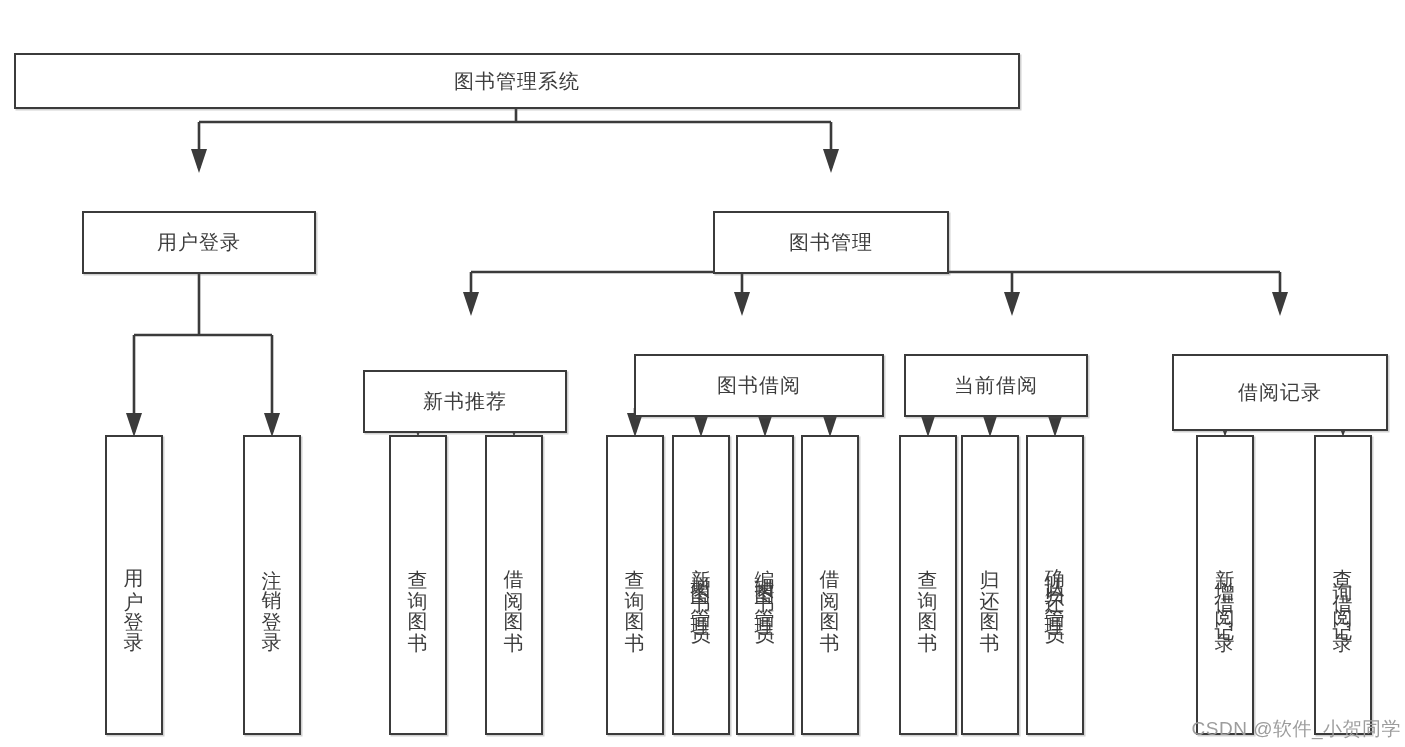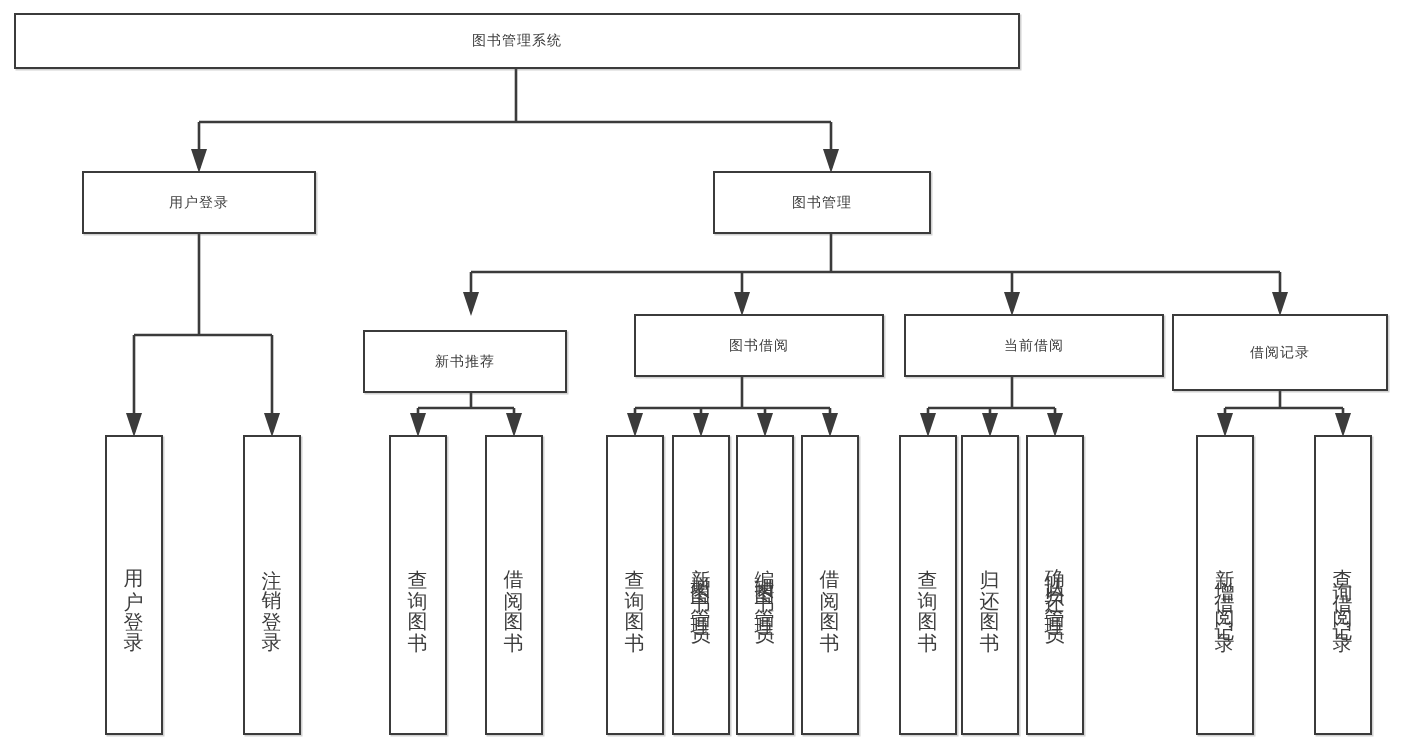--- a/index.html
+++ b/index.html
@@ -41,22 +41,23 @@
     position: absolute;
     background: var(--box_fill);
     border: 2.5px solid var(--line);
     box-shadow: 1.5px 1.5px 0 rgba(90,90,90,0.28);
     display: flex;
     align-items: center;
     justify-content: center;
     color: var(--text);
   }
   .node.h {
-    font-size: 14px;
+    font-size: 20px;
     letter-spacing: 1px;
+    margin-top: 40px;
   }
   .node.v .vtext {
     writing-mode: vertical-rl;
     font-size: 20px;
     line-height: 1;
   }
   .ls4 .vtext { letter-spacing: 21px; margin-top: 21px; }
   .ls6 .vtext { letter-spacing: 13px; margin-top: 13px; }
   .ls9 .vtext { letter-spacing: 8px;  margin-top: 8px; }
   .watermark {
@@ -106,25 +107,25 @@
     <polygon points="1047,413 1063,413 1055,437"></polygon>
 
     <path d="M1280 377 V408 M1225 408 H1343 M1225 408 V432 M1343 408 V432"></path>
     <polygon points="1217,413 1233,413 1225,437"></polygon>
     <polygon points="1335,413 1351,413 1343,437"></polygon>
   </svg>
 
   <div class="node h" style="left:14px; top:13px; width:1006px; height:56px;">图书管理系统</div>
 
   <div class="node h" style="left:82px; top:171px; width:234px; height:63px;">用户登录</div>
-  <div class="node h" style="left:713px; top:171px; width:218px; height:63px;text-align:right;">图书管理</div>
+  <div class="node h" style="left:713px; top:171px; width:236px; height:63px;text-align:right;">图书管理</div>
 
   <div class="node h" style="left:363px; top:330px; width:204px; height:63px;">新书推荐</div>
   <div class="node h" style="left:634px; top:314px; width:250px; height:63px;">图书借阅</div>
-  <div class="node h" style="left:904px; top:314px; width:260px; height:63px;">当前借阅</div>
+  <div class="node h" style="left:904px; top:314px; width:184px; height:63px;">当前借阅</div>
   <div class="node h" style="left:1172px; top:314px; width:216px; height:77px;">借阅记录</div>
 
   <div class="node v ls4" style="left:105px; top:435px; width:58px; height:300px;">
     <span class="vtext">用户登录</span>
   </div>
   <div class="node v ls4" style="left:243px; top:435px; width:58px; height:300px;">
     <span class="vtext">注销登录</span>
   </div>
 
   <div class="node v ls4" style="left:389px; top:435px; width:58px; height:300px;">
@@ -157,13 +158,14 @@
     <span class="vtext">确认归还（管理员）</span>
   </div>
 
   <div class="node v ls6" style="left:1196px; top:435px; width:58px; height:300px;">
     <span class="vtext">新增借阅记录</span>
   </div>
   <div class="node v ls6" style="left:1314px; top:435px; width:58px; height:300px;">
     <span class="vtext">查询借阅记录</span>
   </div>
 
+  <div class="watermark">CSDN @软件_小贺同学</div>
 </div>
 
 </body></html>

